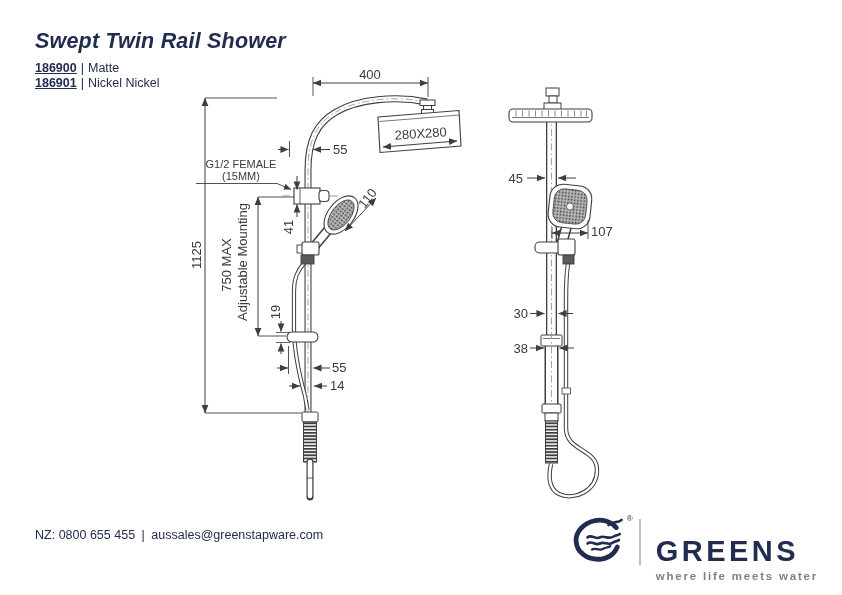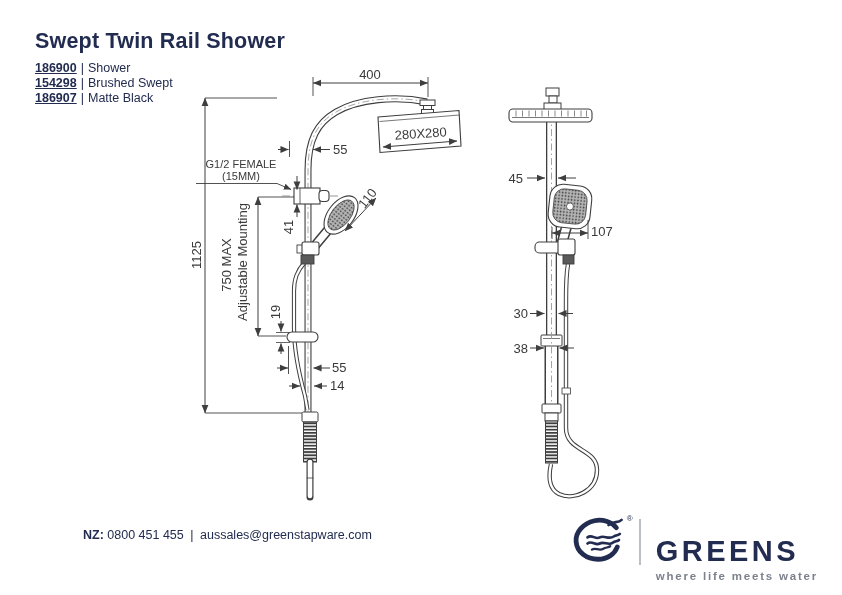--- a/index.html
+++ b/index.html
@@ -1,31 +1,31 @@
 <!DOCTYPE html>
 <html><head>
 <meta charset="utf-8">
 <style>
   html,body{margin:0;padding:0;background:#fff;}
   .canvas{position:relative;width:842px;height:595px;background:#ffffff;overflow:hidden;
           font-family:"Liberation Sans",sans-serif;}
   
   .header{position:absolute;left:35px;top:29px;}
-  .page-title{margin:0 0 7px 0;font-size:21.5px;font-weight:700;color:#222c50;letter-spacing:.2px;}
+  .page-title{margin:0 0 7px 0;font-size:21.5px;font-weight:700;color:#222c50;letter-spacing:.2px;font-style:italic;}
   .code-row{font-size:12.5px;line-height:15px;color:#222c50;}
   .code{font-weight:700;text-decoration:underline;}
   .sep{margin:0 4px;font-weight:400;}
   
   .drawing-svg{position:absolute;left:0;top:0;width:842px;height:595px;}
   svg text{font-family:"Liberation Sans",sans-serif;fill:#3a3a3a;}
   .dim{font-size:13px;}
   .small{font-size:11px;}
   
   .footer-left{position:absolute;left:35px;top:527px;font-size:12.5px;line-height:16.5px;color:#222c50;}
-  .flabel{font-weight:700;margin-left:48px;}
+  .flabel{font-weight:400;}
   .fsep{margin:0 3px;}
   .logo{position:absolute;right:24px;top:502px;display:flex;align-items:center;}
   .logo-icon-wrap{position:relative;}
   .reg{position:absolute;top:-2px;right:-7px;font-size:8px;color:#222c50;}
   .logo-divider{width:2px;height:46px;background:#bcbfc6;margin:0 15px 0 13px;}
   .brand{font-size:29px;letter-spacing:3.5px;color:#222c50;font-weight:600;line-height:1;margin-top:35px;}
   .tagline{font-size:11.5px;letter-spacing:1.8px;color:#7c828c;text-align:left;margin-top:4px;font-weight:600;}
 </style>
 </head>
 <body>
@@ -231,35 +231,32 @@
         <rect x="545" y="413" width="13" height="8" fill="#fff" stroke="#3e3e3e" stroke-width="1"></rect>
         <rect x="545.5" y="421" width="12" height="42" fill="url(#ribs)" stroke="#3e3e3e" stroke-width="1"></rect>
       </g>
     </g>
   </svg>
 
   <div class="header">
     <h1 class="page-title">Swept Twin Rail Shower</h1>
     <div class="codes">
       <div class="code-row">
-        <span class="code">186900</span><span class="sep">|</span><span>Shower</span>
+        <span class="code">186900</span><span class="sep">|</span><span>Matte</span>
       </div>
       <div class="code-row">
-        <span class="code">154298</span><span class="sep">|</span><span>Brushed Swept</span>
-      </div>
-      <div class="code-row">
-        <span class="code">186907</span><span class="sep">|</span><span>Matte Black</span>
+        <span class="code">186901</span><span class="sep">|</span><span>Nickel Nickel</span>
       </div>
     </div>
   </div>
 
   <div class="footer-left">
     <div>
       <span class="flabel">NZ:</span>
-      <span>0800 451 455</span>
+      <span>0800 655 455</span>
       <span class="fsep">|</span>
       <span>aussales@greenstapware.com</span>
     </div>
   </div>
 
   <div class="logo">
     <div class="logo-icon-wrap">
       <svg width="56" height="48" viewBox="0 0 64 52">
         <path d="M53,12 C47,5 37,2 28,4 C15,7 6,17 7,28 C8,40 19,48 32,48 C43,48 51,42 54,34" fill="none" stroke="#222c50" stroke-width="5.5" stroke-linecap="round"></path>
         <path d="M20,23 C25,19 29,26 34,23 C39,20 44,26 50,22 C53,20 55,21 57,19" fill="none" stroke="#222c50" stroke-width="3" stroke-linecap="round"></path>

